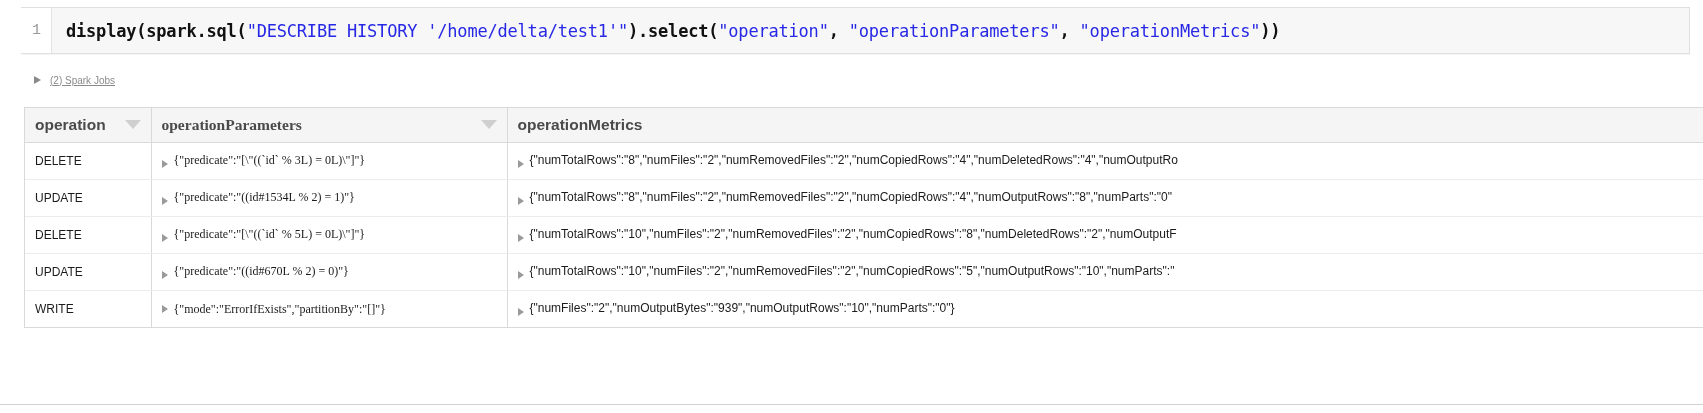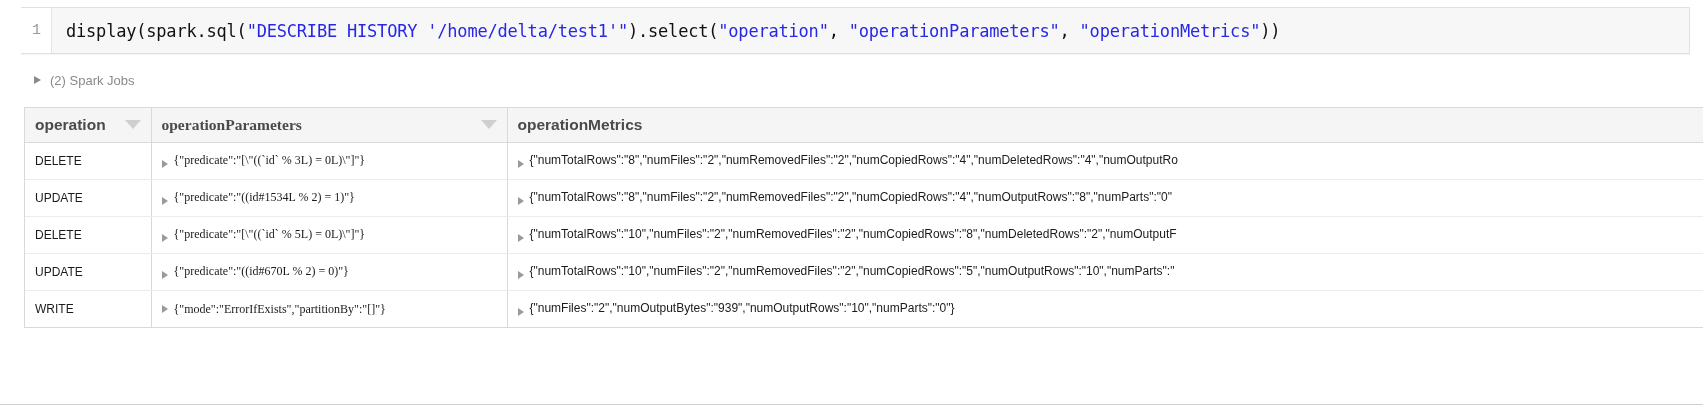--- a/index.html
+++ b/index.html
@@ -56,32 +56,33 @@
   }
   .code-line {
     font-family: "DejaVu Sans Mono", "Liberation Mono", monospace;
     font-size: 17px;
     line-height: 20px;
     white-space: pre;
     color: #111111;
     letter-spacing: -0.2px;
   }
   .tok-str { color: #2727e6; }
-  .tok-plain { color: #111111; }
+  .tok-plain { color: #111111; font-weight: bold; }
 
   
   .spark-jobs {
     margin: 16px 0 0 34px;
     display: flex;
     align-items: center;
-    font-size: 13px;
+    font-size: 10px;
     color: #8a8a8a;
     height: 20px;
     width: fit-content;
     cursor: pointer;
+    text-decoration: underline;
   }
   .tri {
     width: 0; height: 0;
     border-top: 4.5px solid transparent;
     border-bottom: 4.5px solid transparent;
     border-left: 7px solid #8a8a8a;
     margin-right: 9px;
   }
 
   

